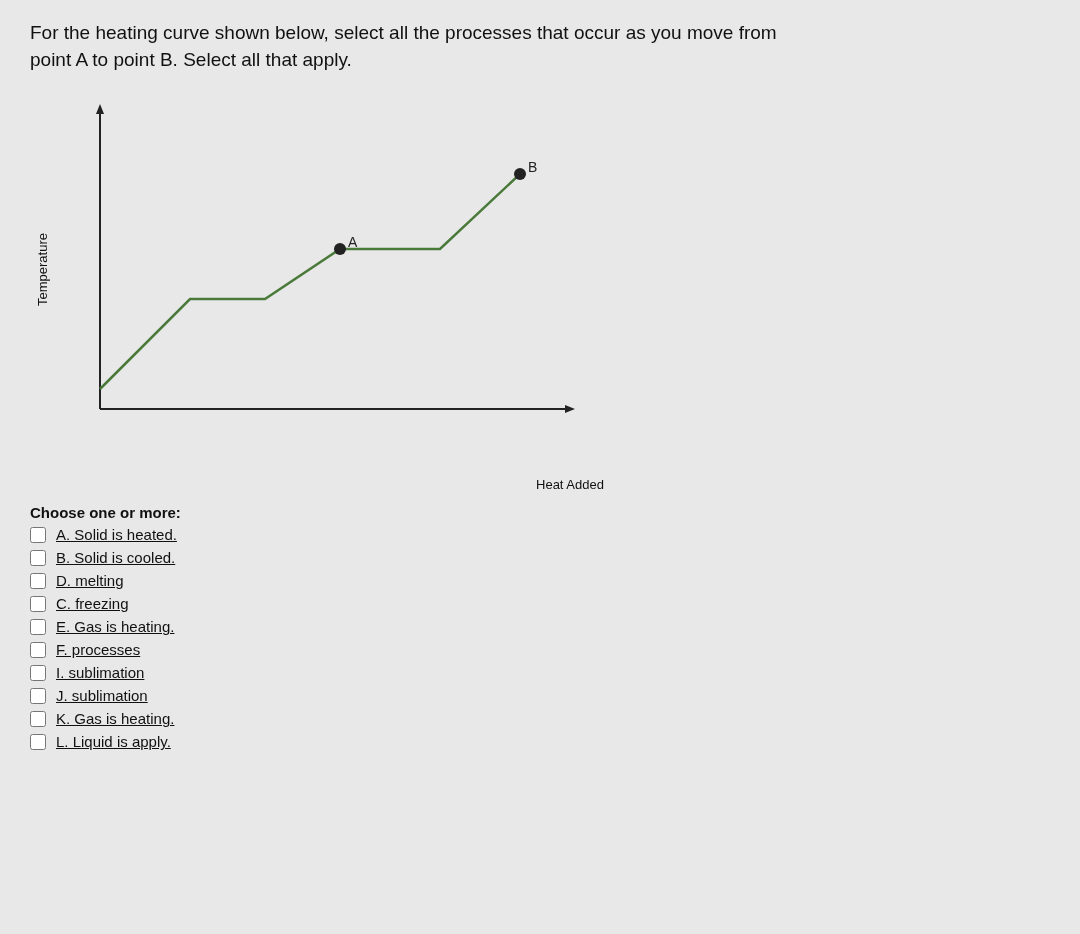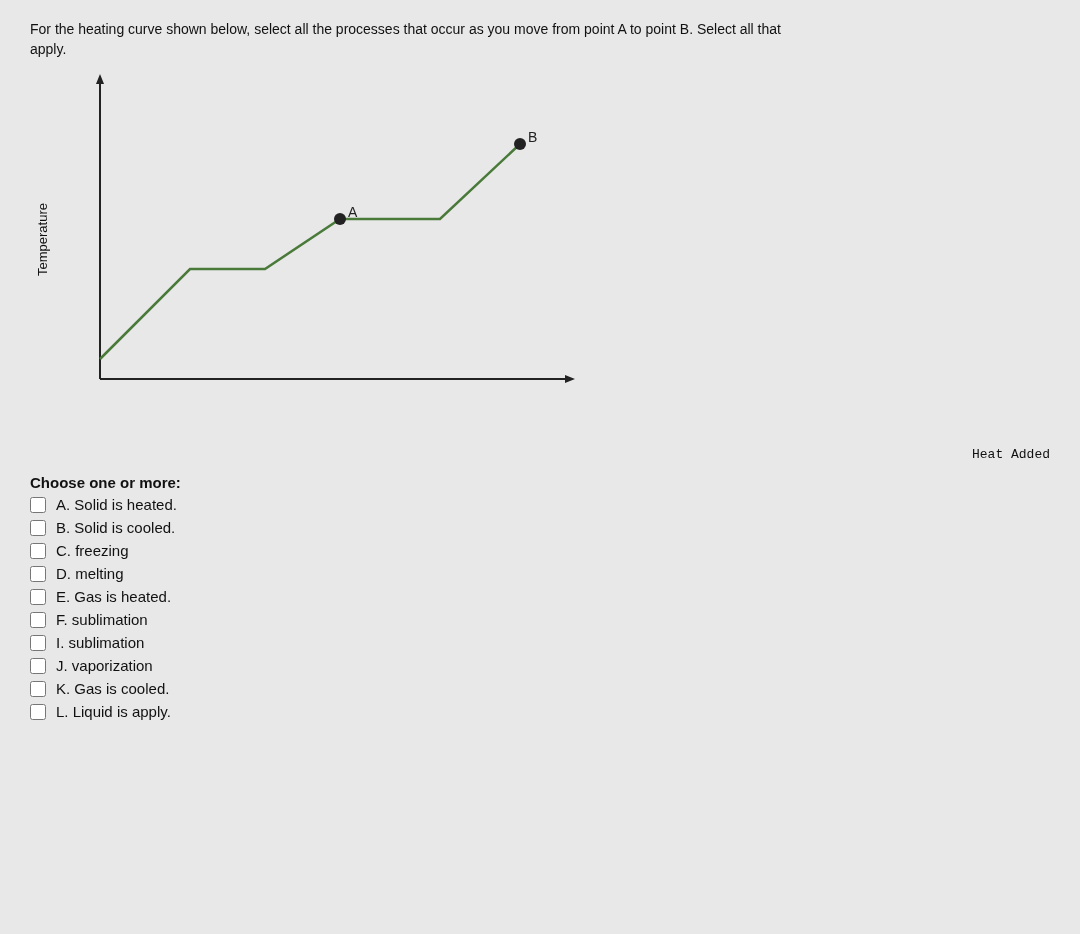--- a/index.html
+++ b/index.html
@@ -6,22 +6,23 @@
     body {
       background: #e8e8e8;
       font-family: Arial, sans-serif;
       font-size: 15px;
       color: #111;
       padding: 20px 30px;
       width: 1080px;
       min-height: 934px;
     }
     .question-text {
-      font-size: 14px;
+      font-size: 19px;
       line-height: 1.4;
+      margin-bottom: 16px;
       max-width: 780px;
     }
     .chart-container {
       position: relative;
       width: 580px;
       height: 380px;
       margin-bottom: 8px;
     }
     .chart-area {
       position: absolute;
@@ -29,41 +30,41 @@
       top: 10px;
       width: 530px;
       height: 340px;
     }
     svg.chart-svg {
       width: 100%;
       height: 100%;
       overflow: visible;
     }
     .axis-label-x {
-      text-align: right;
+      text-align: center;
       font-size: 13px;
       margin-left: 40px;
       margin-bottom: 4px;
-      font-family: Liberation Mono, monospace;
     }
     .choose-label {
       font-size: 15px;
       font-weight: bold;
       margin-bottom: 5px;
     }
     .options-list {
       list-style: none;
       padding: 0;
     }
     .options-list li {
       display: flex;
       align-items: center;
       margin-bottom: 6px;
       font-size: 15px;
       cursor: pointer;
+      text-decoration: underline;
     }
     .options-list li input[type="checkbox"] {
       margin-right: 10px;
       width: 16px;
       height: 16px;
       flex-shrink: 0;
     }
     .option-label {
       font-size: 15px;
     }
@@ -108,43 +109,43 @@
 <li>
       <input type="checkbox" style="">
       <span class="option-label">A.  Solid is heated.</span>
     </li>
     <li>
       <input type="checkbox" style="">
       <span class="option-label">B.  Solid is cooled.</span>
     </li>
     <li>
       <input type="checkbox" style="">
+      <span class="option-label">D.  melting</span>
+    </li>
+    <li>
+      <input type="checkbox" style="">
       <span class="option-label">C.  freezing</span>
     </li>
     <li>
       <input type="checkbox" style="">
-      <span class="option-label">D.  melting</span>
+      <span class="option-label">E.  Gas is heating.</span>
     </li>
     <li>
       <input type="checkbox" style="">
-      <span class="option-label">E.  Gas is heated.</span>
-    </li>
-    <li>
-      <input type="checkbox" style="">
-      <span class="option-label">F.  sublimation</span>
+      <span class="option-label">F.  processes</span>
     </li>
     <li>
       <input type="checkbox" style="">
       <span class="option-label">I.  sublimation</span>
     </li>
     <li>
       <input type="checkbox" style="">
-      <span class="option-label">J.  vaporization</span>
+      <span class="option-label">J.  sublimation</span>
     </li>
     <li>
       <input type="checkbox" style="">
-      <span class="option-label">K.  Gas is cooled.</span>
+      <span class="option-label">K.  Gas is heating.</span>
     </li>
     <li>
       <input type="checkbox" style="">
       <span class="option-label">L.  Liquid is apply.</span>
     </li>
   </ul>
 
 </body></html>

